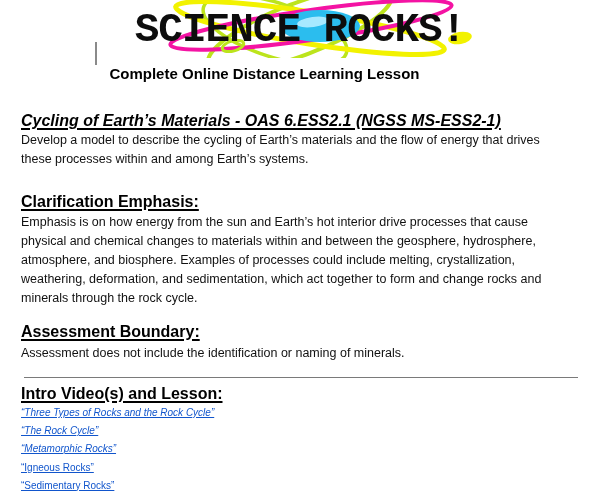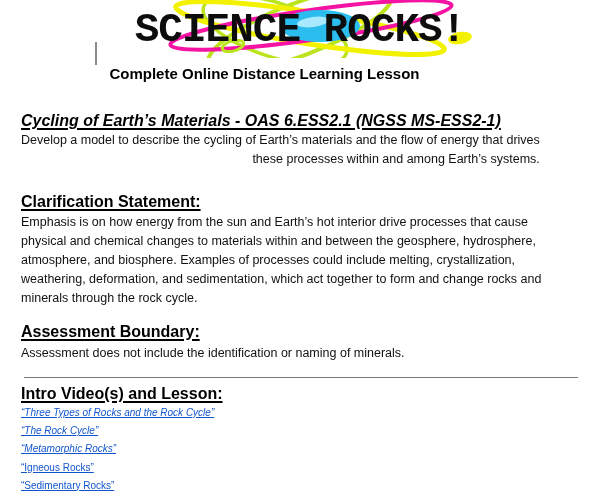--- a/index.html
+++ b/index.html
@@ -34,21 +34,21 @@
   }
   .h-cycling { top: 110px; font-style: italic; }
   .h-clar    { top: 191px; }
   .h-assess  { top: 321px; }
   .h-intro   { top: 383px; text-align: right; }
 
   .body-text {
     left: 21px;
     font-size: 12.5px; line-height: 19px; color: #111111;
   }
-  .p1 { top: 131px; text-align: right; }
+  .p1 { top: 131px; }
   .p2 { top: 213px; }
   .p3 { top: 344px; }
 
   .rule {
     left: 24px; top: 377px; width: 554px; height: 0;
     border-top: 1px solid #7a7a7a;
   }
 
   .links { left: 21px; top: 404px; font-size: 10px; }
   .doc-link {
@@ -88,21 +88,21 @@
 </div>
 
 <div class="abs subtitle">Complete Online Distance Learning Lesson</div>
 
 <div class="abs heading h-cycling">Cycling of Earth’s Materials - OAS 6.ESS2.1 (NGSS MS-ESS2-1)</div>
 <div class="abs body-text p1">
   <div>Develop a model to describe the cycling of Earth’s materials and the flow of energy that drives</div>
   <div>these processes within and among Earth’s systems.</div>
 </div>
 
-<div class="abs heading h-clar">Clarification Statement:</div>
+<div class="abs heading h-clar">Clarification Emphasis:</div>
 <div class="abs body-text p2">
   <div>Emphasis is on how energy from the sun and Earth’s hot interior drive processes that cause</div>
   <div>physical and chemical changes to materials within and between the geosphere, hydrosphere,</div>
   <div>atmosphere, and biosphere. Examples of processes could include melting, crystallization,</div>
   <div>weathering, deformation, and sedimentation, which act together to form and change rocks and</div>
   <div>minerals through the rock cycle.</div>
 </div>
 
 <div class="abs heading h-assess">Assessment Boundary:</div>
 <div class="abs body-text p3">

